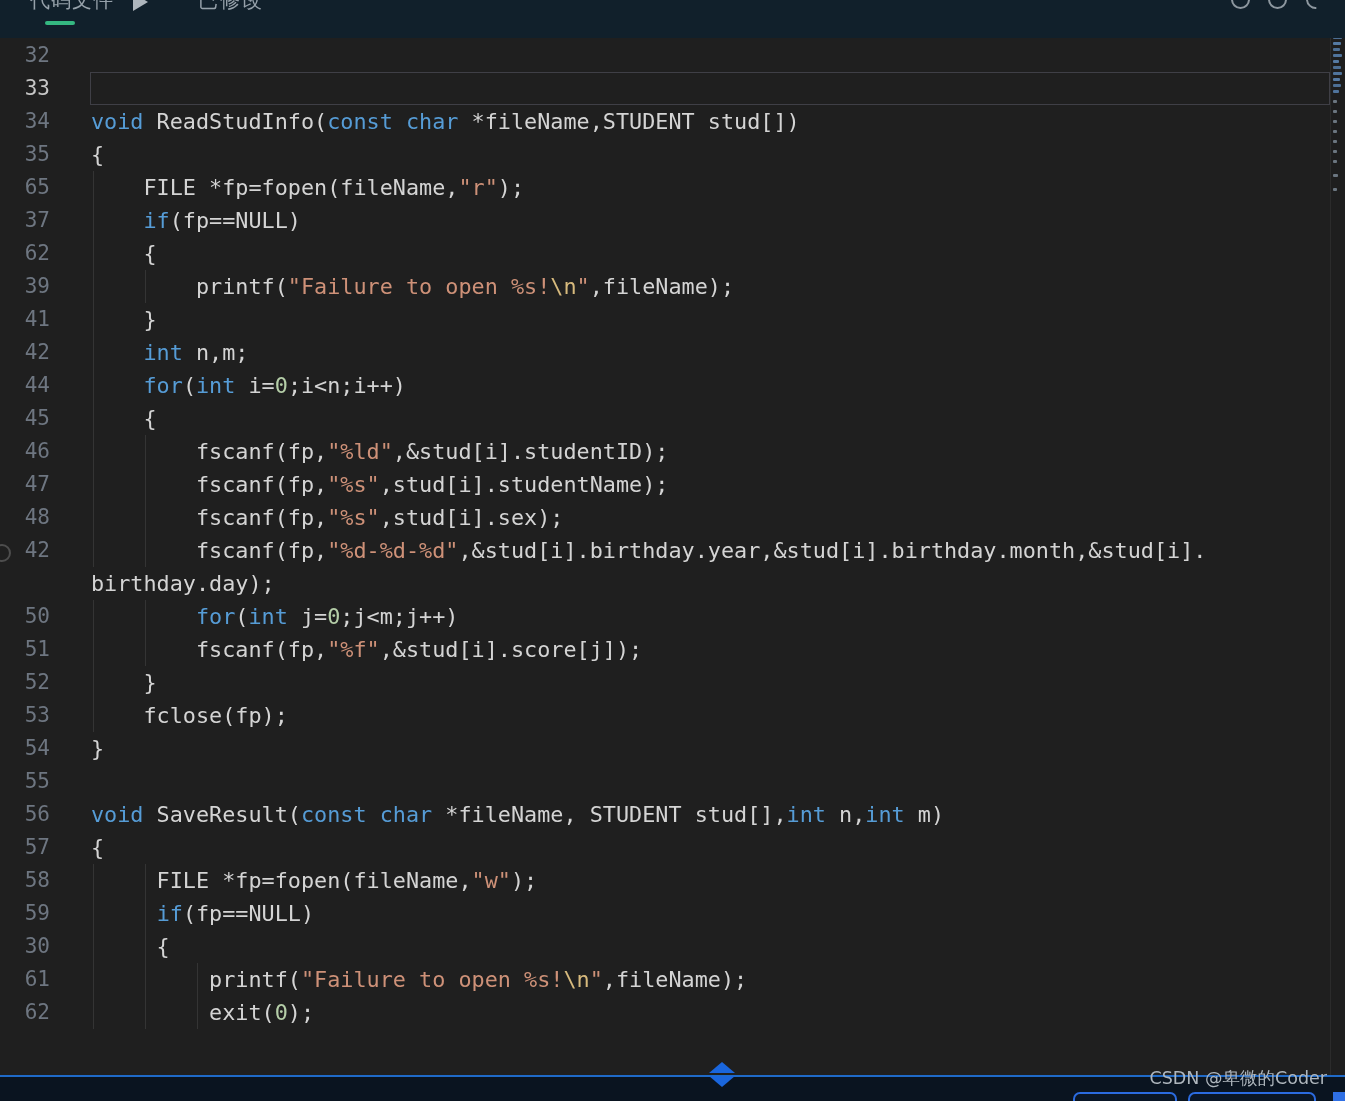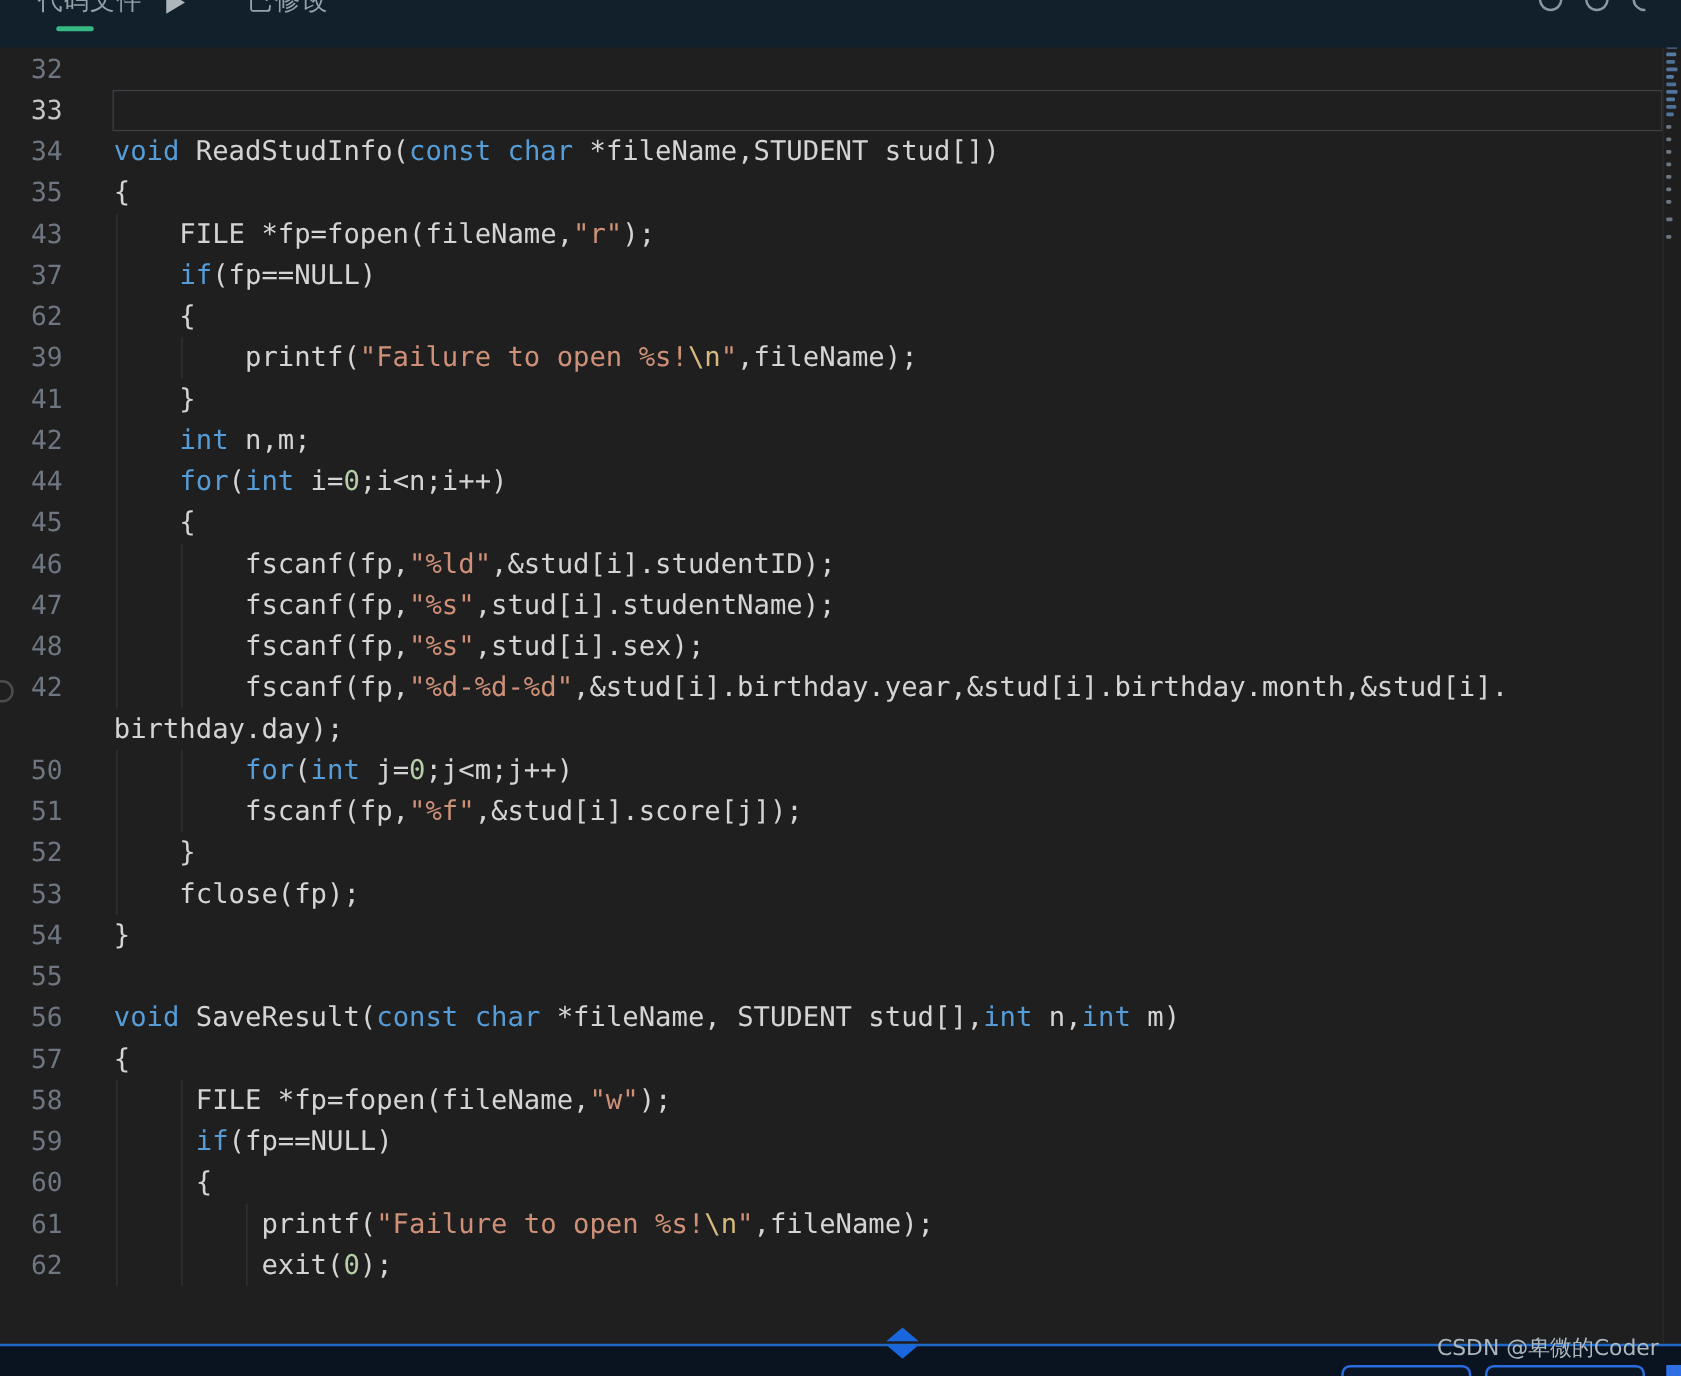--- a/index.html
+++ b/index.html
@@ -136,21 +136,21 @@
           <pre><span class="tk-kw">void</span><span class="tk-plain"> ReadStudInfo(</span><span class="tk-kw">const</span><span class="tk-plain"> </span><span class="tk-kw">char</span><span class="tk-plain"> *fileName,STUDENT stud[])</span></pre>
         </div>
       </div>
       <div class="row">
         <div class="gutter">35</div>
         <div class="code">
           <pre><span class="tk-plain">{</span></pre>
         </div>
       </div>
       <div class="row">
-        <div class="gutter">43</div>
+        <div class="gutter">65</div>
         <div class="code">
           <i class="guide" style="left: 3px;"></i>
           <pre><span class="tk-plain">    FILE *fp=fopen(fileName,</span><span class="tk-str">"r"</span><span class="tk-plain">);</span></pre>
         </div>
       </div>
       <div class="row">
         <div class="gutter">37</div>
         <div class="code">
           <i class="guide" style="left: 3px;"></i>
           <pre><span class="tk-plain">    </span><span class="tk-kw">if</span><span class="tk-plain">(fp==NULL)</span></pre>
@@ -301,21 +301,21 @@
       </div>
       <div class="row">
         <div class="gutter">59</div>
         <div class="code">
           <i class="guide" style="left: 3px;"></i>
           <i class="guide" style="left: 55px;"></i>
           <pre><span class="tk-plain">     </span><span class="tk-kw">if</span><span class="tk-plain">(fp==NULL)</span></pre>
         </div>
       </div>
       <div class="row">
-        <div class="gutter">60</div>
+        <div class="gutter">30</div>
         <div class="code">
           <i class="guide" style="left: 3px;"></i>
           <i class="guide" style="left: 55px;"></i>
           <pre><span class="tk-plain">     {</span></pre>
         </div>
       </div>
       <div class="row">
         <div class="gutter">61</div>
         <div class="code">
           <i class="guide" style="left: 3px;"></i>

